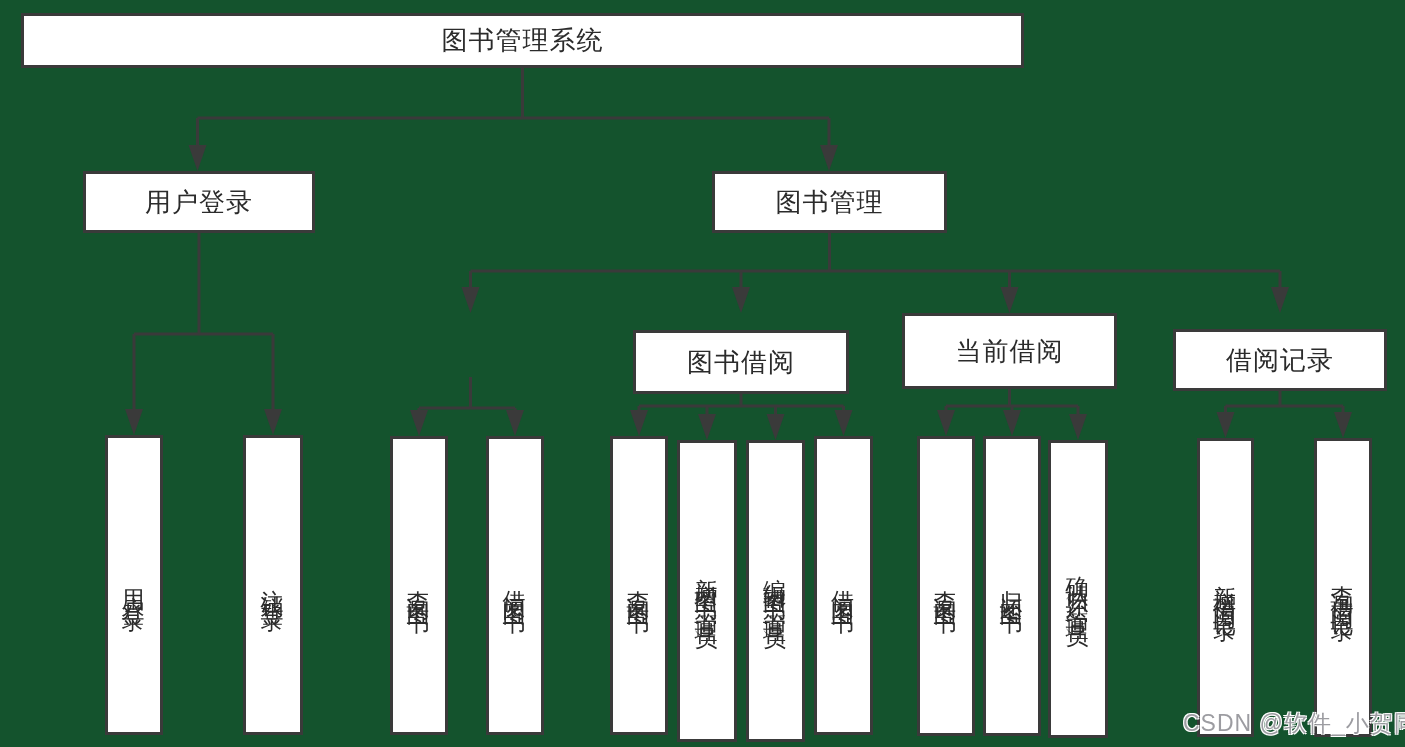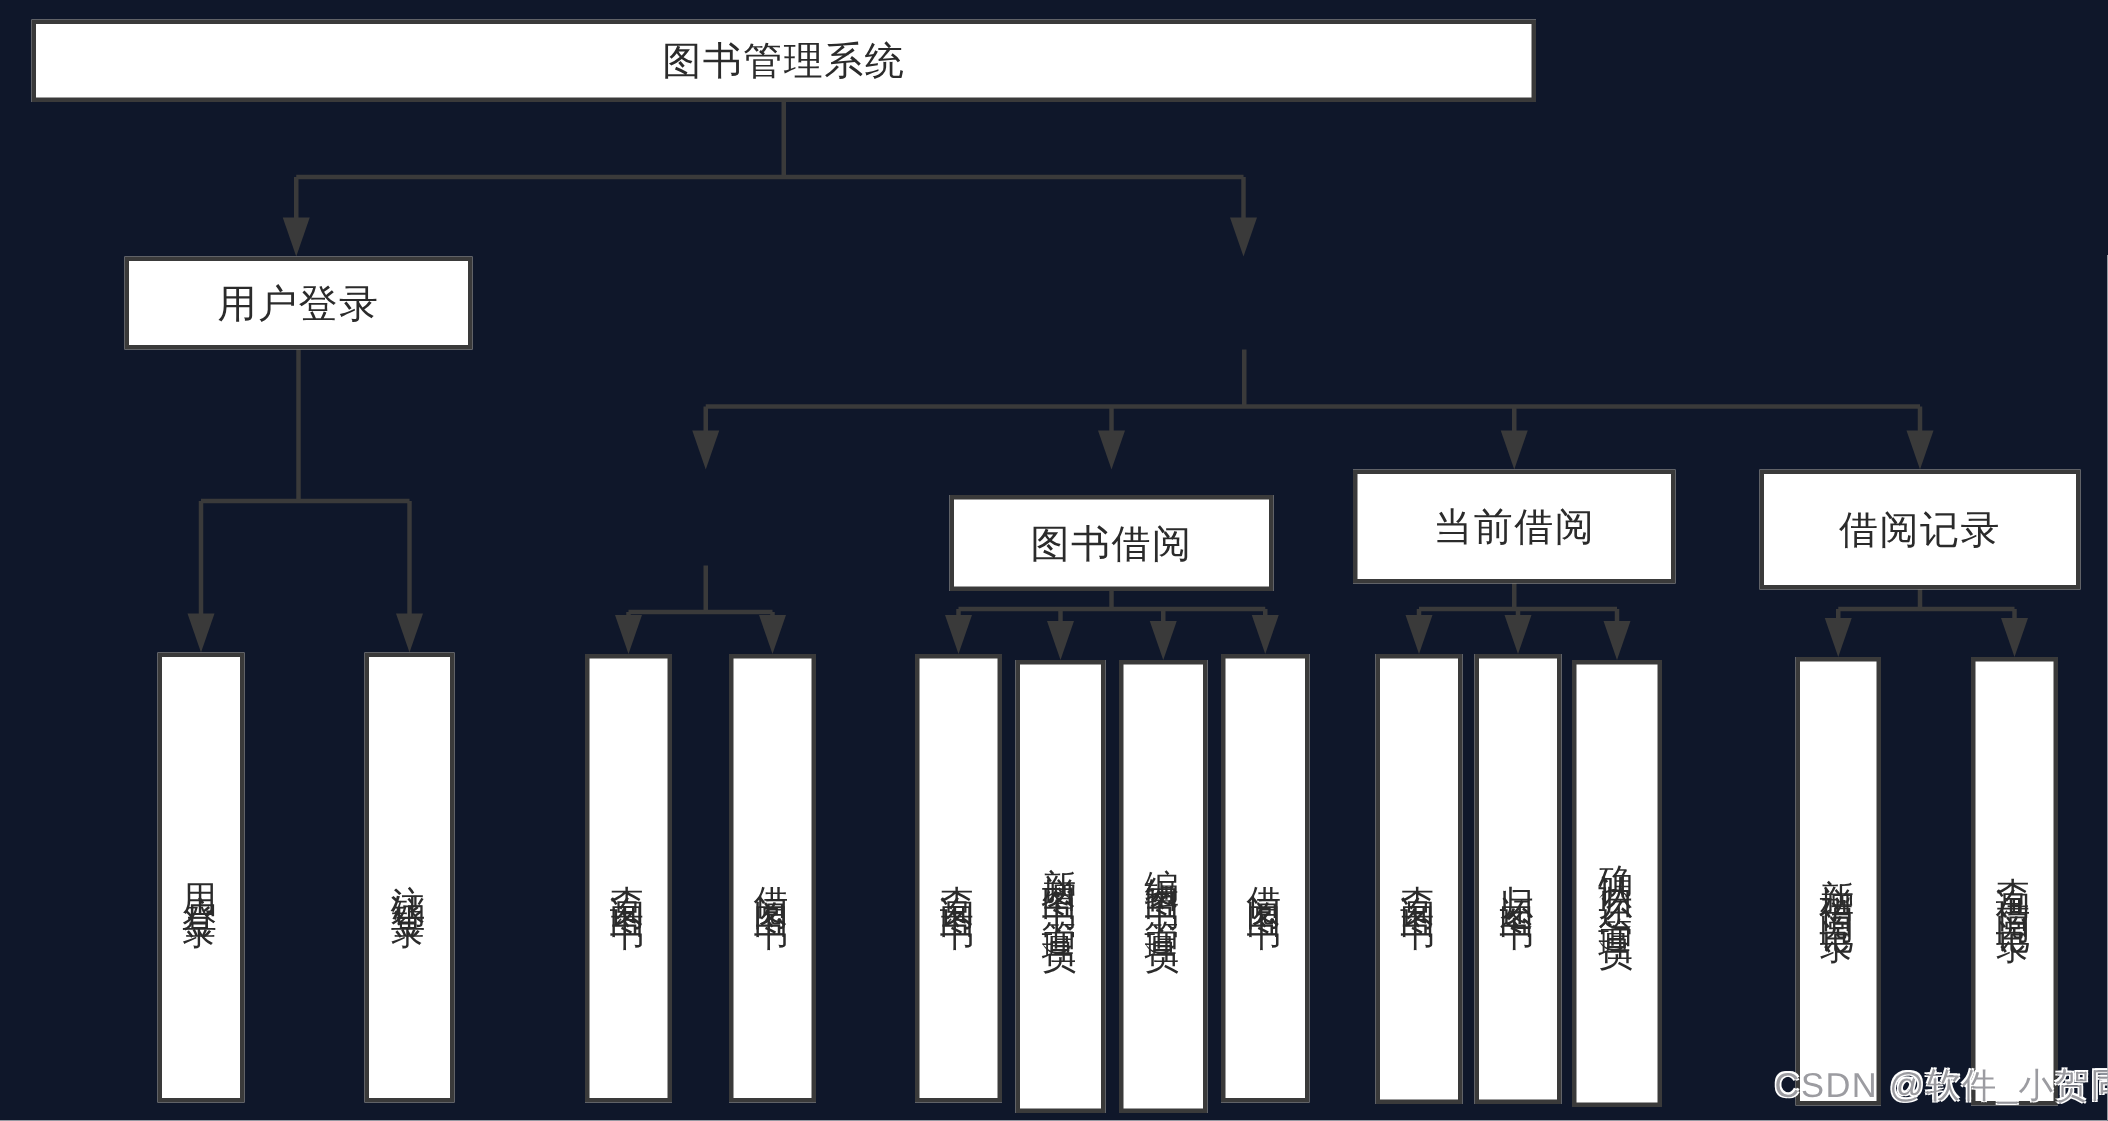--- a/index.html
+++ b/index.html
@@ -1,19 +1,19 @@
 <!DOCTYPE html>
 <html><head>
 <meta charset="utf-8">
 <style>
   html,body{margin:0;padding:0;background:#ffffff;}
   #canvas{
     position:relative;
     width:1405px;height:747px;
-    background:#0f172a;
+    background:#14532d;
     overflow:hidden;
     font-family:"Liberation Sans","DejaVu Sans",sans-serif;
   }
   #edges{position:absolute;left:0;top:0;z-index:1;}
   #edges path{stroke:#3a3a3a;stroke-width:3;fill:none;}
   #edges polygon{fill:#3a3a3a;stroke:none;}
   .node{
     position:absolute;
     box-sizing:border-box;
     border:3px solid #3a3a3a;
@@ -87,24 +87,25 @@
     <g>
       <path d="M1280,375 L1280,406 M1225.5,406 L1343,406 M1225.5,406 L1225.5,418 M1343,406 L1343,418"></path>
       <polygon points="1216.5,412 1234.5,412 1225.5,438"></polygon>
       <polygon points="1334,412 1352,412 1343,438"></polygon>
     </g>
   </svg>
 
   <div class="node h" style="left:21px;top:13px;width:1003px;height:55px">图书管理系统</div>
 
   <div class="node h" style="left:83px;top:171px;width:232px;height:62px">用户登录</div>
+  <div class="node h" style="left:712px;top:171px;width:235px;height:62px">图书管理</div>
 
   <div class="node h" style="left:633px;top:330px;width:216px;height:64px">图书借阅</div>
   <div class="node h" style="left:902px;top:313px;width:215px;height:76px">当前借阅</div>
-  <div class="node h" style="left:1173px;top:313px;width:214px;height:80px">借阅记录</div>
+  <div class="node h" style="left:1173px;top:329px;width:214px;height:62px">借阅记录</div>
 
   <div class="node v" style="left:105px;top:435px;width:58px;height:300px">用户登录</div>
   <div class="node v" style="left:243px;top:435px;width:60px;height:300px">注销登录</div>
 
   <div class="node v" style="left:390px;top:436px;width:58px;height:299px">查询图书</div>
   <div class="node v" style="left:486px;top:436px;width:58px;height:299px">借阅图书</div>
 
   <div class="node v" style="left:610px;top:436px;width:58px;height:299px">查询图书</div>
   <div class="node v" style="left:677px;top:440px;width:60px;height:302px">新增图书（管理员）</div>
   <div class="node v" style="left:746px;top:440px;width:59px;height:302px">编辑图书（管理员）</div>

